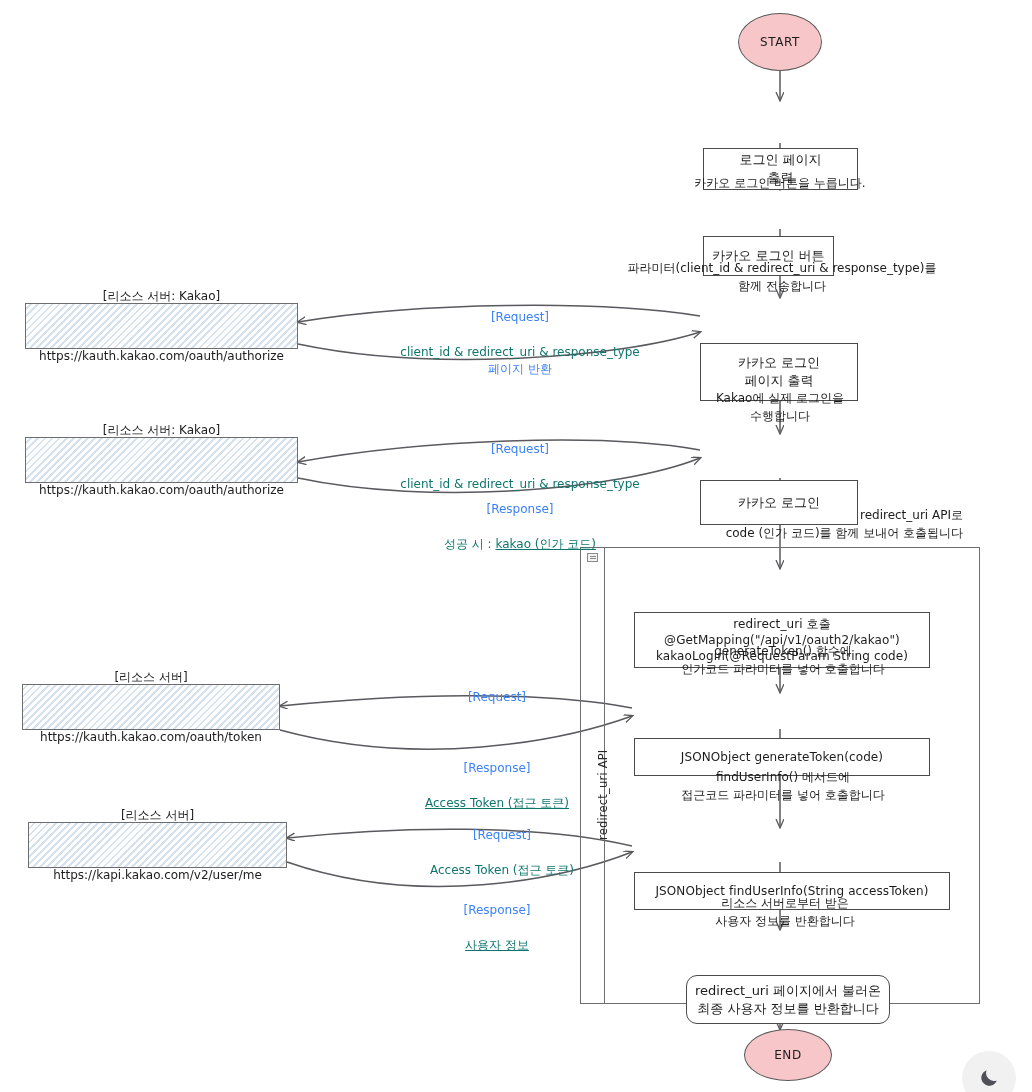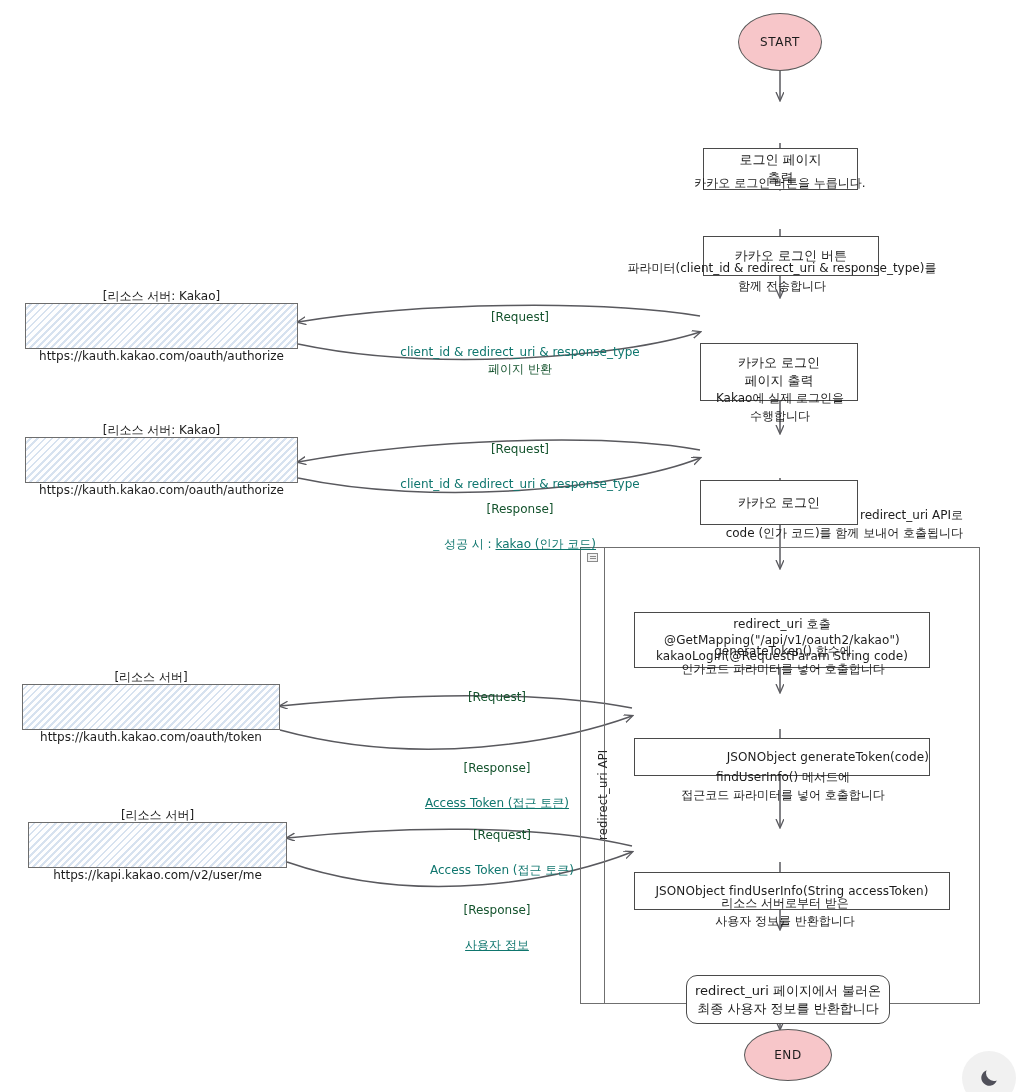--- a/index.html
+++ b/index.html
@@ -97,21 +97,21 @@
   }
   
   .caption {
     position: absolute;
     text-align: center;
     font-size: 12px;
     color: #1c1c1c;
     line-height: 1.45;
     white-space: pre-line;
   }
-  .lbl-blk { color: #14532d; font-size: 12px; display:block; }
+  .lbl-blk { color: #3b82f6; font-size: 12px; display:block; }
   .lbl-red { color: #0f766e; font-size: 12px; display:block; }
   .lbl-red u { text-decoration: underline; }
   
   .fab {
     position: absolute;
     width: 54px; height: 54px;
     border-radius: 50%;
     background: #f1f1f1;
     display: flex; align-items: center; justify-content: center;
     color: #4d4d57;
@@ -171,21 +171,21 @@
 
 <div class="node process" style="left:703px; top:102px; width:155px; height:42px;">
   <span>로그인 페이지
 출력</span>
 </div>
 
 <div class="caption" style="left:615px; top:158px; width:330px;">
   <span>카카오 로그인 버튼을 누릅니다.</span>
 </div>
 
-<div class="node process" style="left:703px; top:190px; width:176px; height:40px;">
+<div class="node process" style="left:703px; top:190px; width:131px; height:40px;">
   <span>카카오 로그인 버튼</span>
 </div>
 
 <div class="caption" style="left:597px; top:243px; width:370px;">
   <span>파라미터(client_id &amp; redirect_uri &amp; response_type)를
 함께 전송합니다</span>
 </div>
 
 <div class="node process" style="left:700px; top:297px; width:158px; height:58px;">
   <span>카카오 로그인
@@ -217,21 +217,21 @@
   <span>redirect_uri 호출
 @GetMapping("/api/v1/oauth2/kakao")
 kakaoLogin(@RequestParam String code)</span>
 </div>
 
 <div class="caption" style="left:628px; top:626px; width:310px;">
   <span>generateToken() 함수에
 인가코드 파라미터를 넣어 호출합니다</span>
 </div>
 
-<div class="node process code" style="left:634px; top:692px; width:296px; height:38px;align-items:flex-end;">
+<div class="node process code" style="left:634px; top:692px; width:296px; height:38px;">
   <span>JSONObject generateToken(code)</span>
 </div>
 
 <div class="caption" style="left:628px; top:752px; width:310px;">
   <span>findUserInfo() 메서드에
 접근코드 파라미터를 넣어 호출합니다</span>
 </div>
 
 <div class="node process code" style="left:634px; top:826px; width:316px; height:38px;">
   <span>JSONObject findUserInfo(String accessToken)</span>

